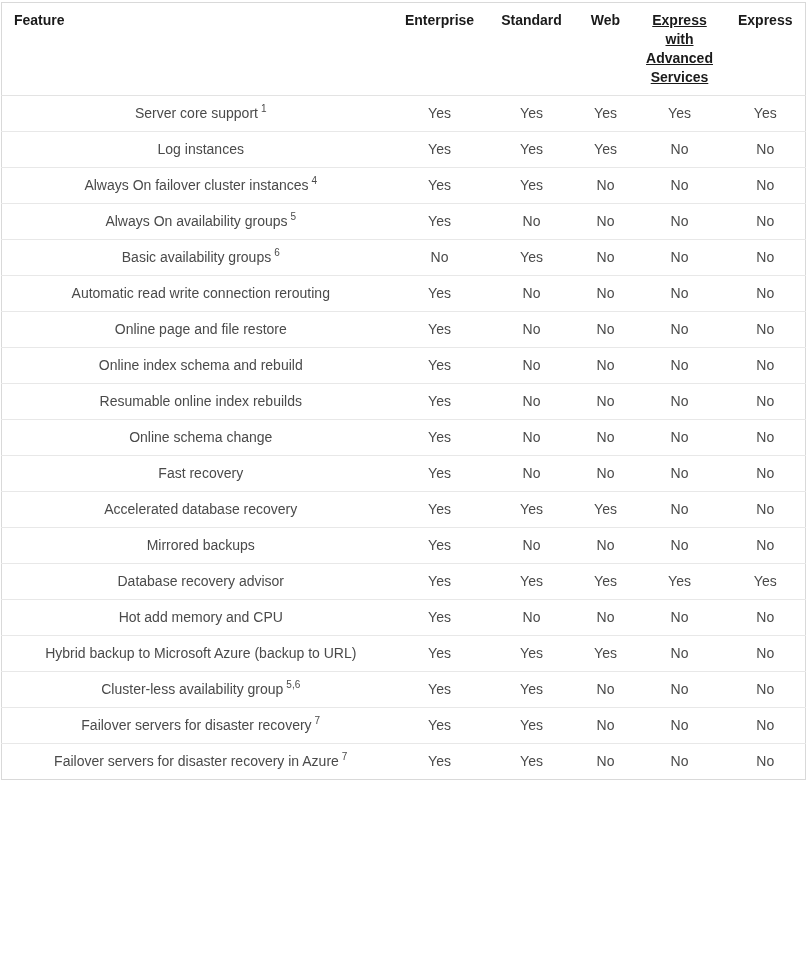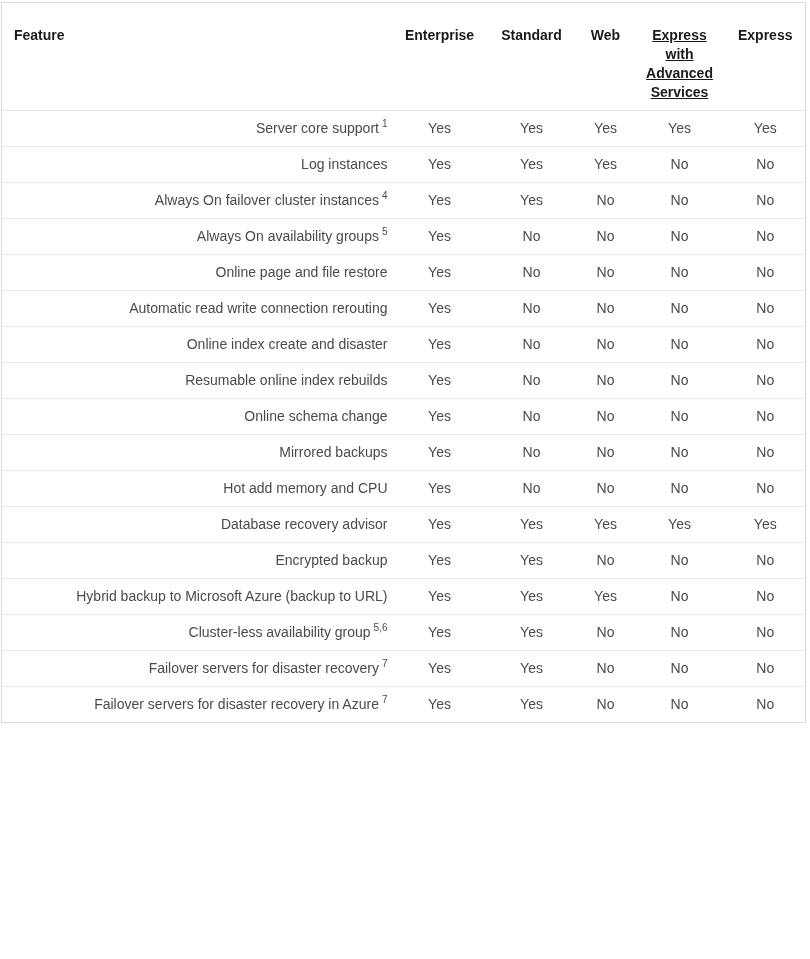--- a/index.html
+++ b/index.html
@@ -27,21 +27,21 @@
   col.c-expadv    { width: 92px; }
   col.c-exp       { width: 80px; }
 
   thead th {
     vertical-align: top;
     text-align: center;
     font-size: 14px;
     font-weight: 700;
     color: #1a1a1a;
     line-height: 19px;
-    padding: 23px 6px 8px 6px;
+    padding: 8px 6px 8px 6px;
     border-bottom: 1px solid #e3e3e3;
   }
   thead th:first-child {
     text-align: left;
     padding-left: 12px;
   }
   
   thead th:nth-child(5) span {
     display: inline-block;
     width: min-content;
@@ -51,21 +51,21 @@
   tbody td {
     font-size: 14px;
     color: #4a4a4a;
     line-height: 21px;
     padding: 7px 6px;
     text-align: center;
     vertical-align: middle;
     white-space: nowrap;
   }
   tbody td:first-child {
-    text-align: right;
+    text-align: center;
     padding-left: 12px;
     white-space: normal;
   }
   tbody tr + tr td {
     border-top: 1px solid #e8e8e8;
   }
 
   sup.fn {
     font-size: 10px;
     line-height: 0;
@@ -123,37 +123,45 @@
         </tr>
         <tr>
           <td><span>Always On availability groups</span><sup class="fn">5</sup></td>
           <td><span>Yes</span></td>
           <td><span>No</span></td>
           <td><span>No</span></td>
           <td><span>No</span></td>
           <td><span>No</span></td>
         </tr>
         <tr>
+          <td><span>Basic availability groups</span><sup class="fn">6</sup></td>
+          <td><span>No</span></td>
+          <td><span>Yes</span></td>
+          <td><span>No</span></td>
+          <td><span>No</span></td>
+          <td><span>No</span></td>
+        </tr>
+        <tr>
+          <td><span>Automatic read write connection rerouting</span></td>
+          <td><span>Yes</span></td>
+          <td><span>No</span></td>
+          <td><span>No</span></td>
+          <td><span>No</span></td>
+          <td><span>No</span></td>
+        </tr>
+        <tr>
           <td><span>Online page and file restore</span></td>
           <td><span>Yes</span></td>
           <td><span>No</span></td>
           <td><span>No</span></td>
           <td><span>No</span></td>
           <td><span>No</span></td>
         </tr>
         <tr>
-          <td><span>Automatic read write connection rerouting</span></td>
-          <td><span>Yes</span></td>
-          <td><span>No</span></td>
-          <td><span>No</span></td>
-          <td><span>No</span></td>
-          <td><span>No</span></td>
-        </tr>
-        <tr>
-          <td><span>Online index create and disaster</span></td>
+          <td><span>Online index schema and rebuild</span></td>
           <td><span>Yes</span></td>
           <td><span>No</span></td>
           <td><span>No</span></td>
           <td><span>No</span></td>
           <td><span>No</span></td>
         </tr>
         <tr>
           <td><span>Resumable online index rebuilds</span></td>
           <td><span>Yes</span></td>
           <td><span>No</span></td>
@@ -163,47 +171,55 @@
         </tr>
         <tr>
           <td><span>Online schema change</span></td>
           <td><span>Yes</span></td>
           <td><span>No</span></td>
           <td><span>No</span></td>
           <td><span>No</span></td>
           <td><span>No</span></td>
         </tr>
         <tr>
+          <td><span>Fast recovery</span></td>
+          <td><span>Yes</span></td>
+          <td><span>No</span></td>
+          <td><span>No</span></td>
+          <td><span>No</span></td>
+          <td><span>No</span></td>
+        </tr>
+        <tr>
+          <td><span>Accelerated database recovery</span></td>
+          <td><span>Yes</span></td>
+          <td><span>Yes</span></td>
+          <td><span>Yes</span></td>
+          <td><span>No</span></td>
+          <td><span>No</span></td>
+        </tr>
+        <tr>
           <td><span>Mirrored backups</span></td>
           <td><span>Yes</span></td>
           <td><span>No</span></td>
           <td><span>No</span></td>
           <td><span>No</span></td>
           <td><span>No</span></td>
         </tr>
         <tr>
+          <td><span>Database recovery advisor</span></td>
+          <td><span>Yes</span></td>
+          <td><span>Yes</span></td>
+          <td><span>Yes</span></td>
+          <td><span>Yes</span></td>
+          <td><span>Yes</span></td>
+        </tr>
+        <tr>
           <td><span>Hot add memory and CPU</span></td>
           <td><span>Yes</span></td>
           <td><span>No</span></td>
-          <td><span>No</span></td>
-          <td><span>No</span></td>
-          <td><span>No</span></td>
-        </tr>
-        <tr>
-          <td><span>Database recovery advisor</span></td>
-          <td><span>Yes</span></td>
-          <td><span>Yes</span></td>
-          <td><span>Yes</span></td>
-          <td><span>Yes</span></td>
-          <td><span>Yes</span></td>
-        </tr>
-        <tr>
-          <td><span>Encrypted backup</span></td>
-          <td><span>Yes</span></td>
-          <td><span>Yes</span></td>
           <td><span>No</span></td>
           <td><span>No</span></td>
           <td><span>No</span></td>
         </tr>
         <tr>
           <td><span>Hybrid backup to Microsoft Azure (backup to URL)</span></td>
           <td><span>Yes</span></td>
           <td><span>Yes</span></td>
           <td><span>Yes</span></td>
           <td><span>No</span></td>

